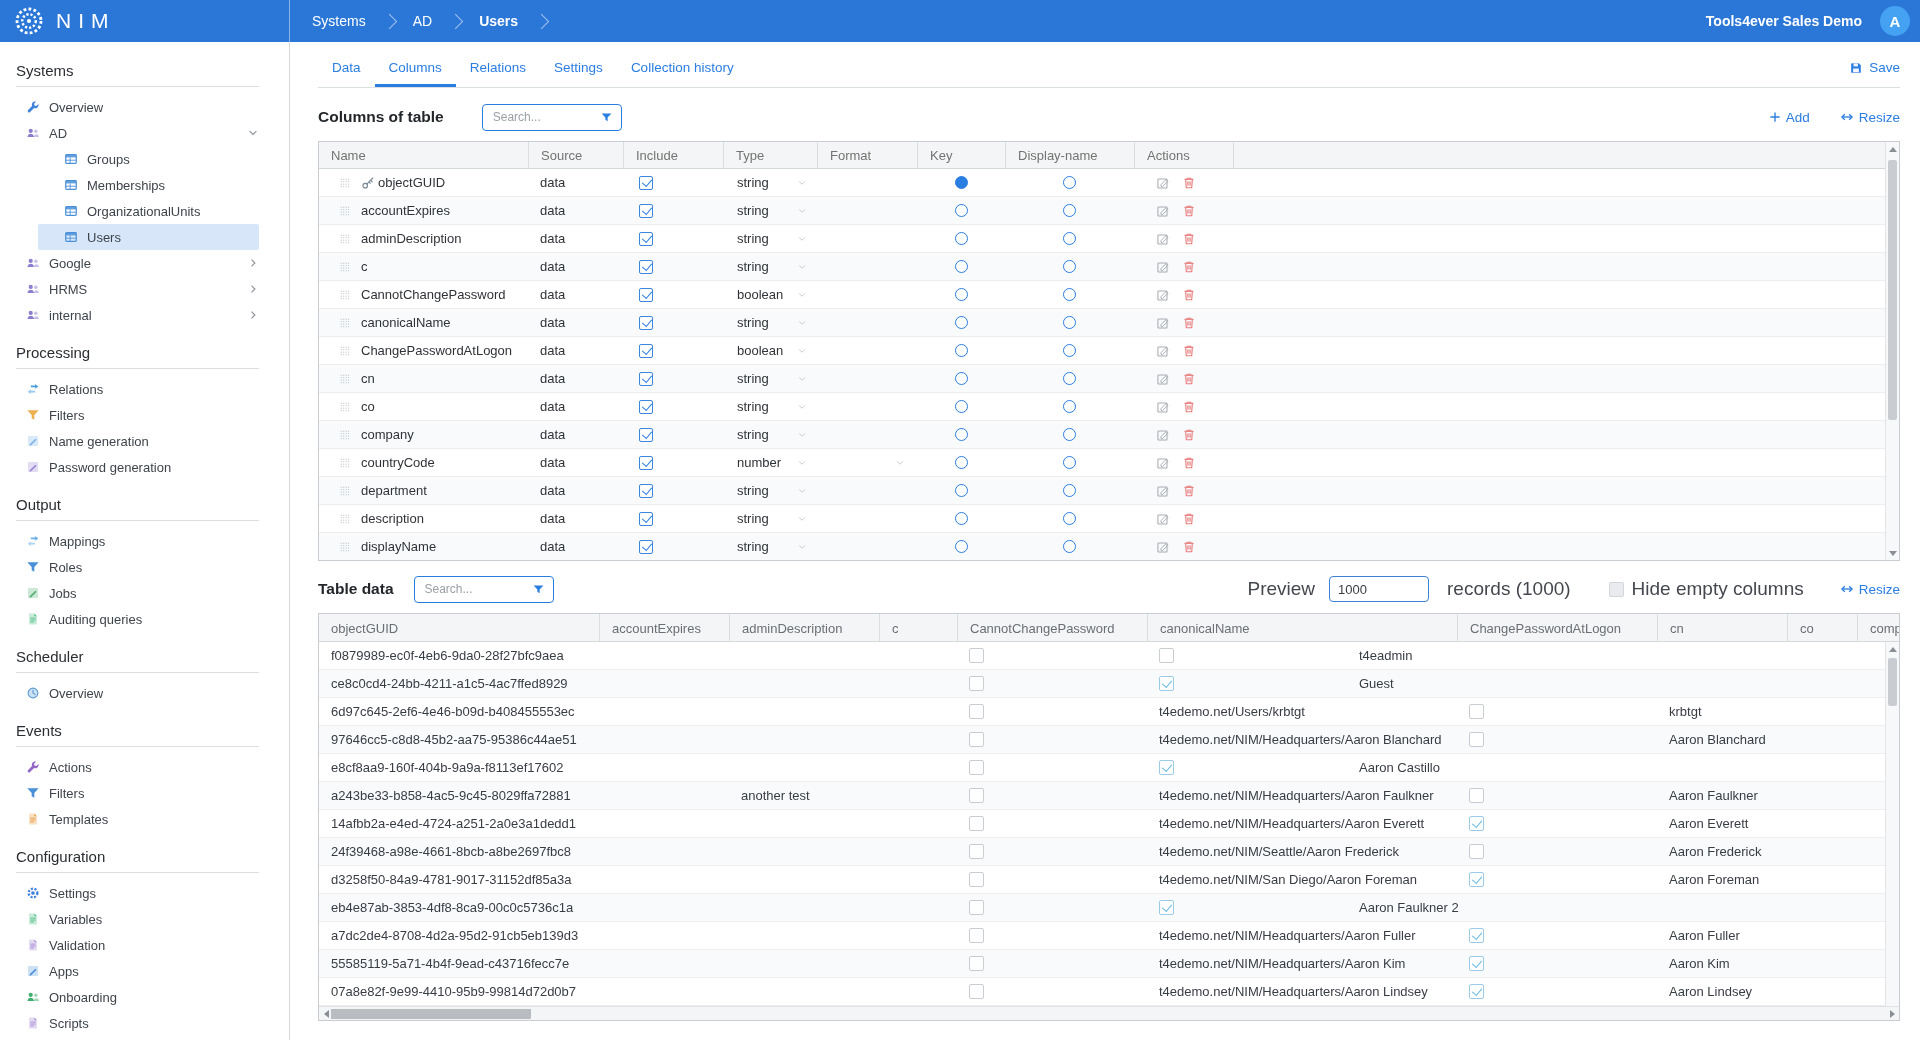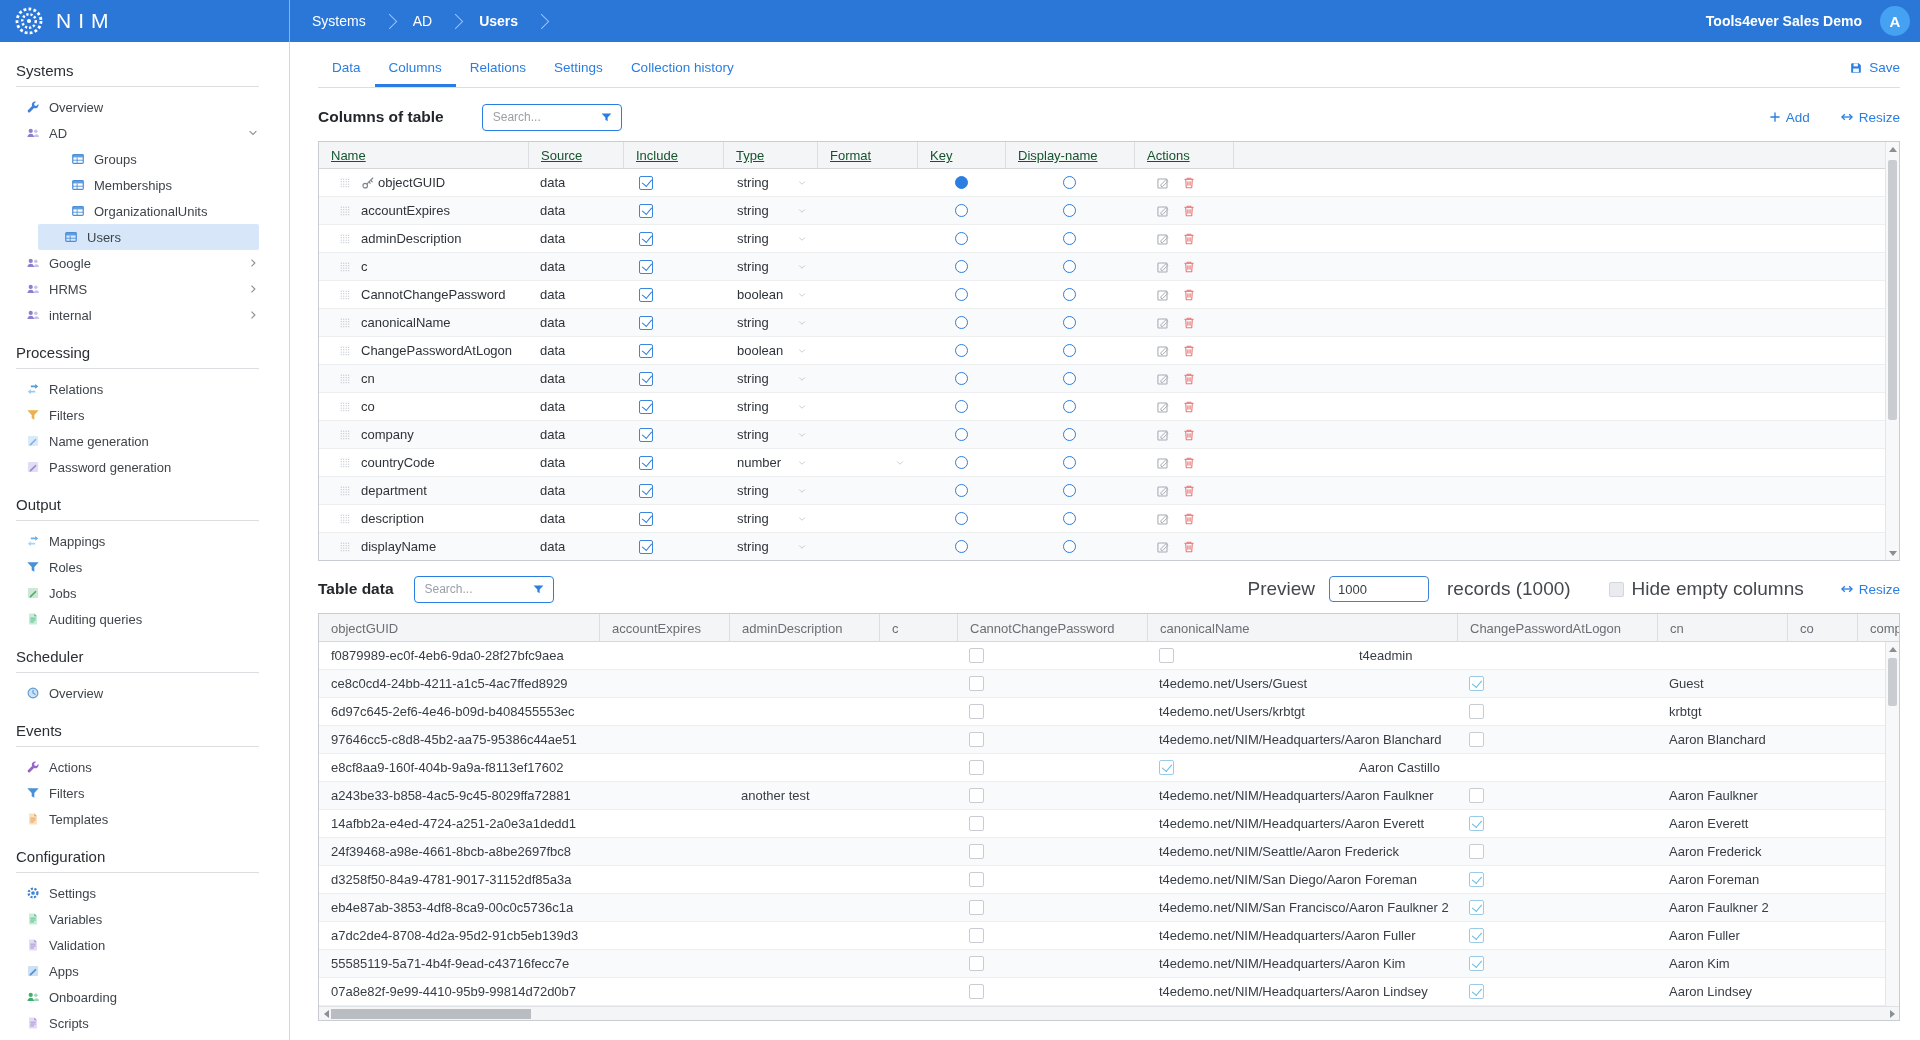--- a/index.html
+++ b/index.html
@@ -25,21 +25,21 @@
   
   .app { display:flex; height:998px; }
   .sidebar { width:290px; border-right:1px solid #d6d9dc; padding-top:4px; overflow:hidden; background:#fff; }
   .content { flex:1; padding:0 20px 0 28px; position:relative; overflow:hidden; }
 
   
   .sec-title { margin:16px 16px 0; font-size:15px; color:#2a2e33; }
   .sec-div { border-bottom:1px solid #dcdee1; margin:7px 30px 7px 16px; }
   .s-item { display:flex; align-items:center; height:26px; padding-left:26px;
     margin-right:30px; gap:9px; font-size:13px; color:#3e444b; cursor:default; }
-  .s-item.sub { padding-left:64px;margin-left:7px; }
+  .s-item.sub { padding-left:64px; }
   .s-item.selected { background:#d7e7f9; border-radius:2px; margin-left:38px; padding-left:26px; }
   .s-item .icon { width:14px; height:14px; flex:0 0 14px; display:inline-flex; }
   .s-item .expand { margin-left:auto; display:inline-flex; width:12px; height:12px; }
 
   
   .tabbar { height:46px; border-bottom:1px solid #dbdee2; display:flex; align-items:flex-end; }
   .tab { padding:0 14px 12px; font-size:13.5px; color:#2a7de1; cursor:default; }
   .tab.active { border-bottom:3px solid #2a7de1; padding-bottom:9px; }
   .save-btn { margin-left:auto; margin-bottom:12px; color:#2a7de1; display:flex; align-items:center;
     gap:6px; font-size:13.5px; }
@@ -62,21 +62,21 @@
   .cb2 { width:15px; height:15px; border:1px solid #c9cdd2; border-radius:2px; position:relative; background:#fff; }
   .cb2.on { border-color:#9ccbe8; }
   .cb2.on::after { content:""; position:absolute; left:4px; top:1px; width:4.5px; height:8px;
     border-right:1.8px solid #64b9e4; border-bottom:1.8px solid #64b9e4; transform:rotate(40deg); }
   .cb3 { width:15px; height:15px; border:1px solid #d3d6da; border-radius:2px; background:#e9ebee; }
   .radio { width:13px; height:13px; border:1.5px solid #2a7de1; border-radius:50%; background:#fff; }
   .radio.on { background:#2a7de1; }
 
   
   .ctable { position:relative; margin-top:10px; border:1px solid #c9ccd1; height:420px; background:#fff; overflow:hidden; }
-  .ct-head { display:flex; height:27px; background:#f4f5f6; border-bottom:1px solid #d5d8db; color:#14532d;text-decoration:underline; }
+  .ct-head { display:flex; height:27px; background:#f4f5f6; border-bottom:1px solid #d5d8db; color:#737373; }
   .ct-hcell { padding:6px 0 0 12px; font-size:13px; border-left:1px solid #dcdfe2; }
   .ct-hcell:first-child { border-left:none; }
   .ct-row { display:flex; height:28px; border-bottom:1px solid #eceef0; align-items:center; color:#2f3338; }
   .ct-row.alt { background:#f8fafc; }
   .ct-cell { display:flex; align-items:center; height:100%; }
   .chev-sm { width:10px; height:10px; display:inline-flex; }
 
   
   .dtable { position:relative; margin-top:10px; border:1px solid #c9ccd1; height:408px; background:#fff; overflow:hidden; }
   .dt-head { display:flex; height:28px; background:#f4f5f6; border-bottom:1px solid #d5d8db; color:#6a6f75; width:1838px; }
@@ -1404,21 +1404,20 @@
           <div class="dt-cell" style="width:280px"></div>
         </div>
         <div class="dt-row alt">
           <div class="dt-cell" style="width:280px">ce8c0cd4-24bb-4211-a1c5-4ac7ffed8929</div>
           <div class="dt-cell" style="width:130px"></div>
           <div class="dt-cell" style="width:150px"></div>
           <div class="dt-cell" style="width:78px"></div>
           <div class="dt-cell" style="width:190px">
                 <div class="cb2"></div>
           </div>
-          <div class="dt-cell" style="width:310px">t4edemo.net/Users/Guest</div>
           <div class="dt-cell" style="width:200px">
                 <div class="cb2 on"></div>
           </div>
           <div class="dt-cell" style="width:130px">Guest</div>
           <div class="dt-cell" style="width:70px"></div>
           <div class="dt-cell" style="width:280px"></div>
         </div>
         <div class="dt-row">
           <div class="dt-cell" style="width:280px">6d97c645-2ef6-4e46-b09d-b408455553ec</div>
           <div class="dt-cell" style="width:130px"></div>
@@ -1531,21 +1530,20 @@
           <div class="dt-cell" style="width:280px"></div>
         </div>
         <div class="dt-row alt">
           <div class="dt-cell" style="width:280px">eb4e87ab-3853-4df8-8ca9-00c0c5736c1a</div>
           <div class="dt-cell" style="width:130px"></div>
           <div class="dt-cell" style="width:150px"></div>
           <div class="dt-cell" style="width:78px"></div>
           <div class="dt-cell" style="width:190px">
                 <div class="cb2"></div>
           </div>
-          <div class="dt-cell" style="width:310px">t4edemo.net/NIM/San Francisco/Aaron Faulkner 2</div>
           <div class="dt-cell" style="width:200px">
                 <div class="cb2 on"></div>
           </div>
           <div class="dt-cell" style="width:130px">Aaron Faulkner 2</div>
           <div class="dt-cell" style="width:70px"></div>
           <div class="dt-cell" style="width:280px"></div>
         </div>
         <div class="dt-row">
           <div class="dt-cell" style="width:280px">a7dc2de4-8708-4d2a-95d2-91cb5eb139d3</div>
           <div class="dt-cell" style="width:130px"></div>

